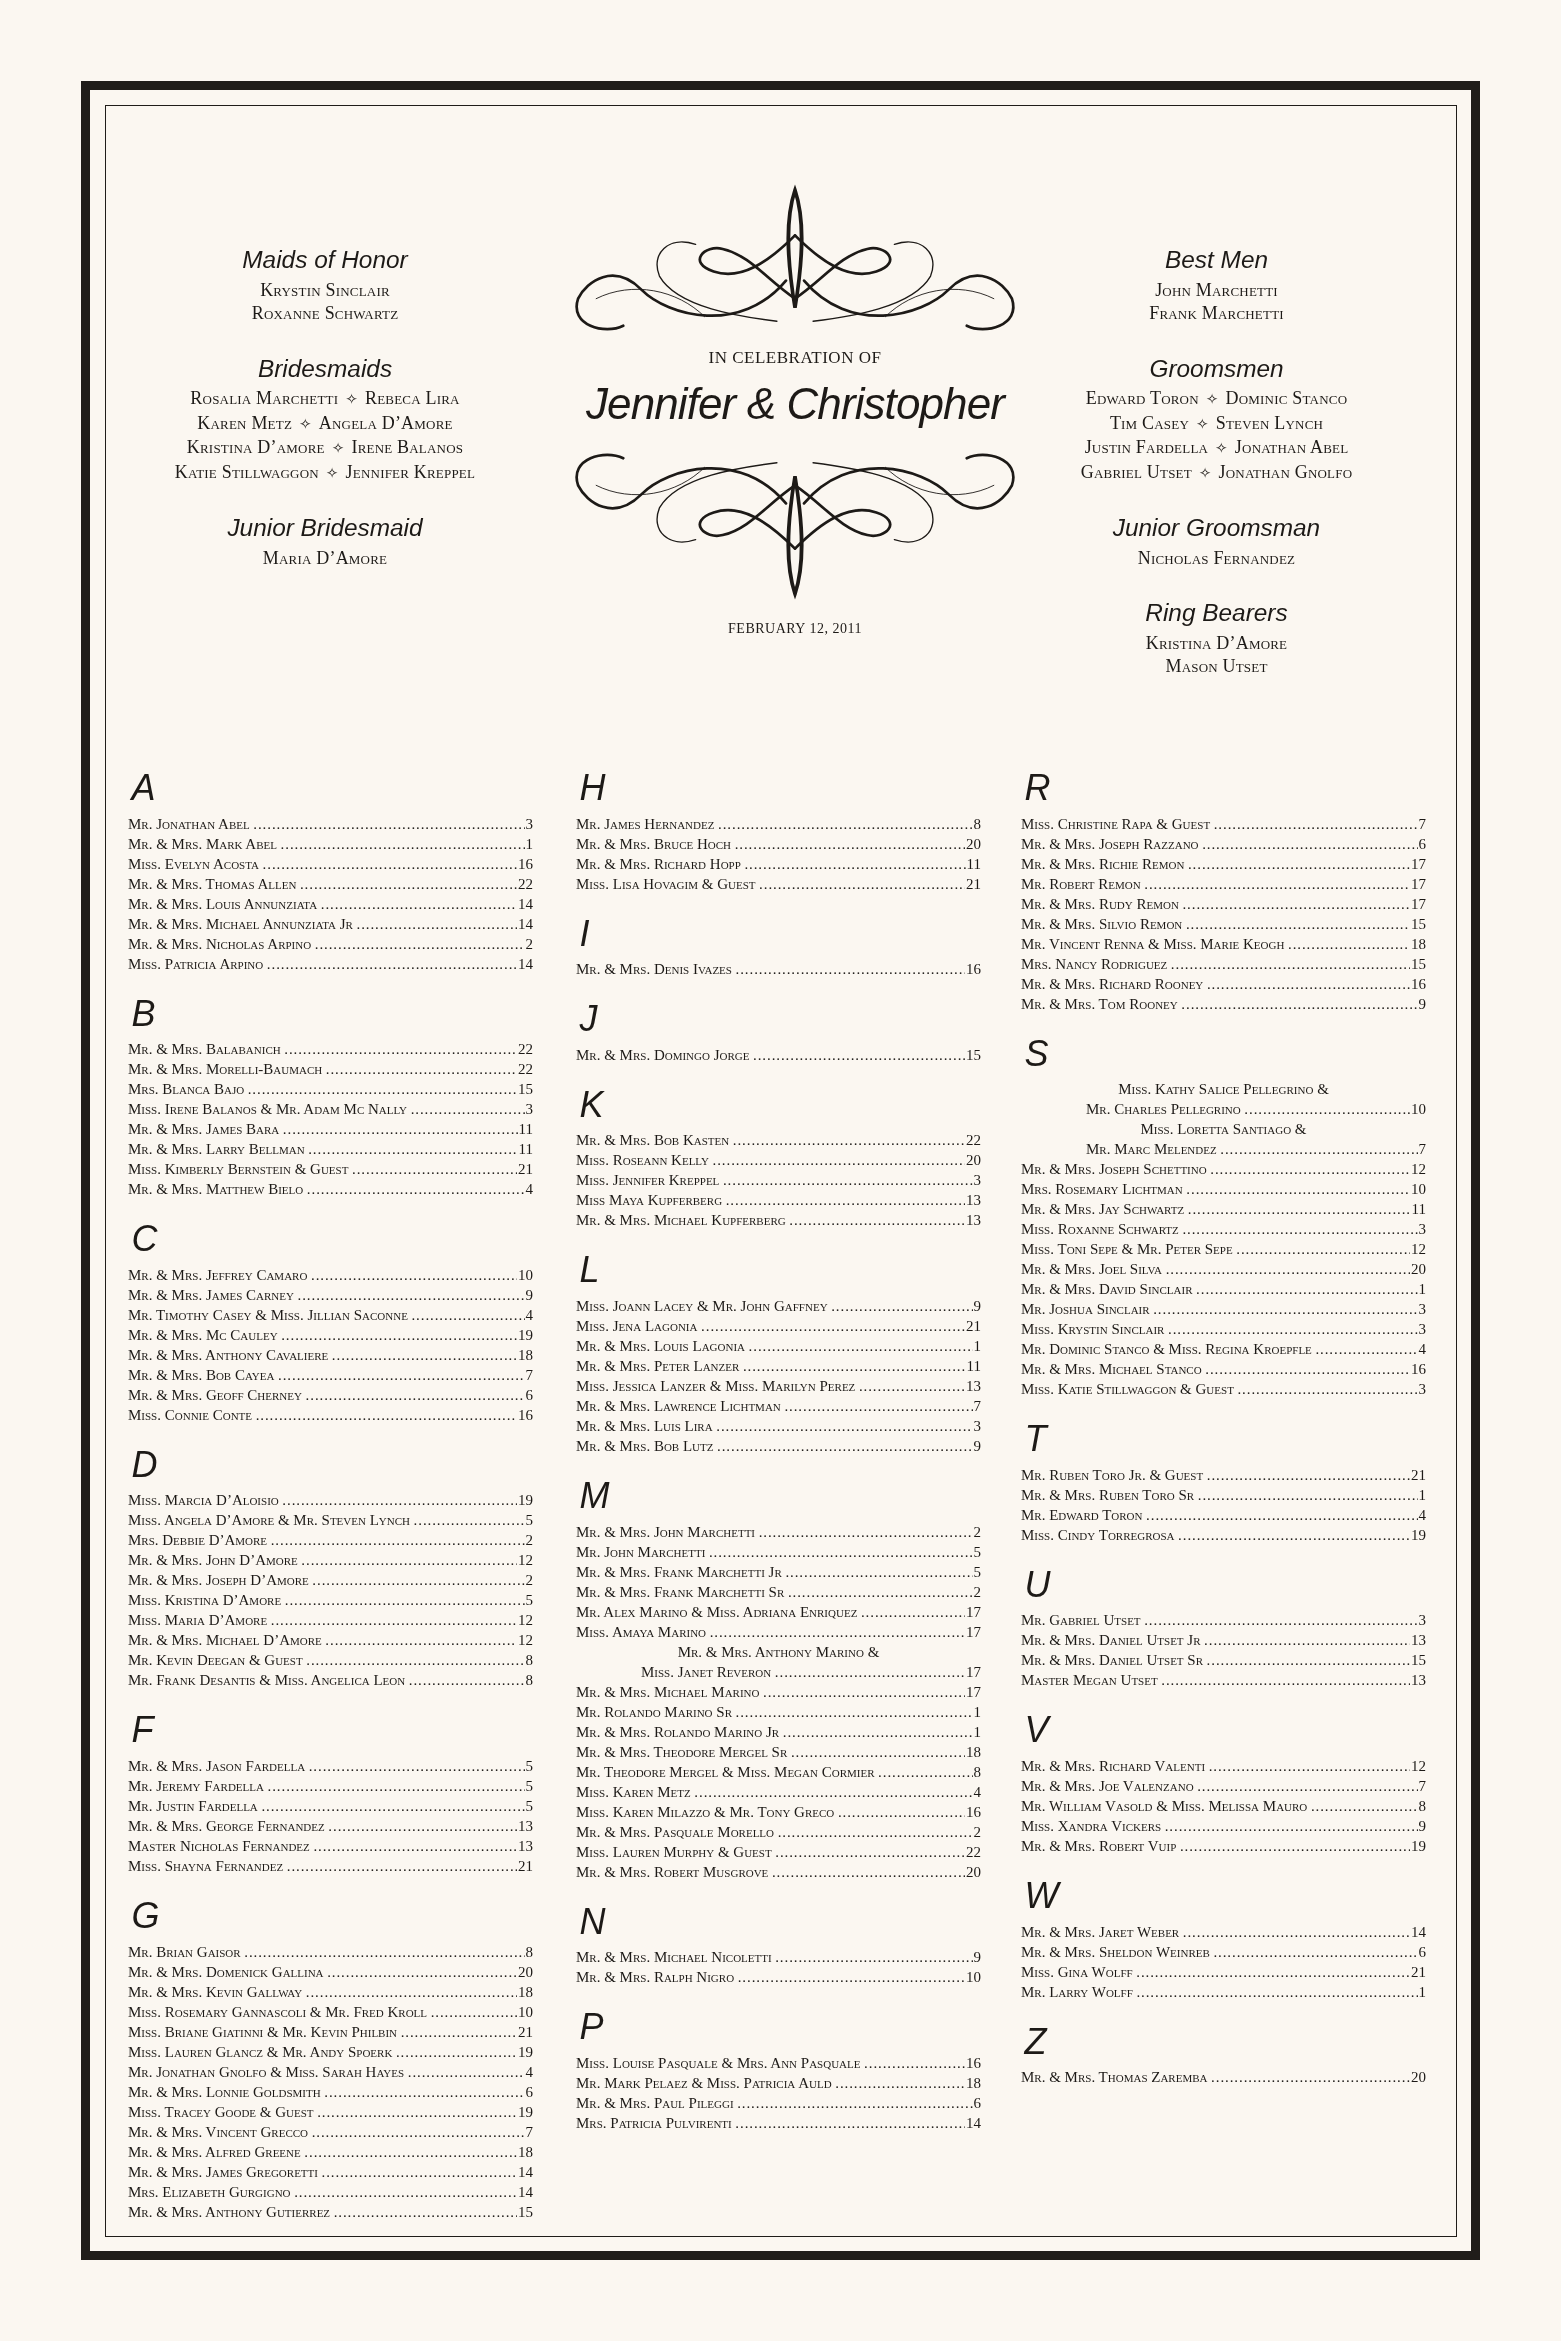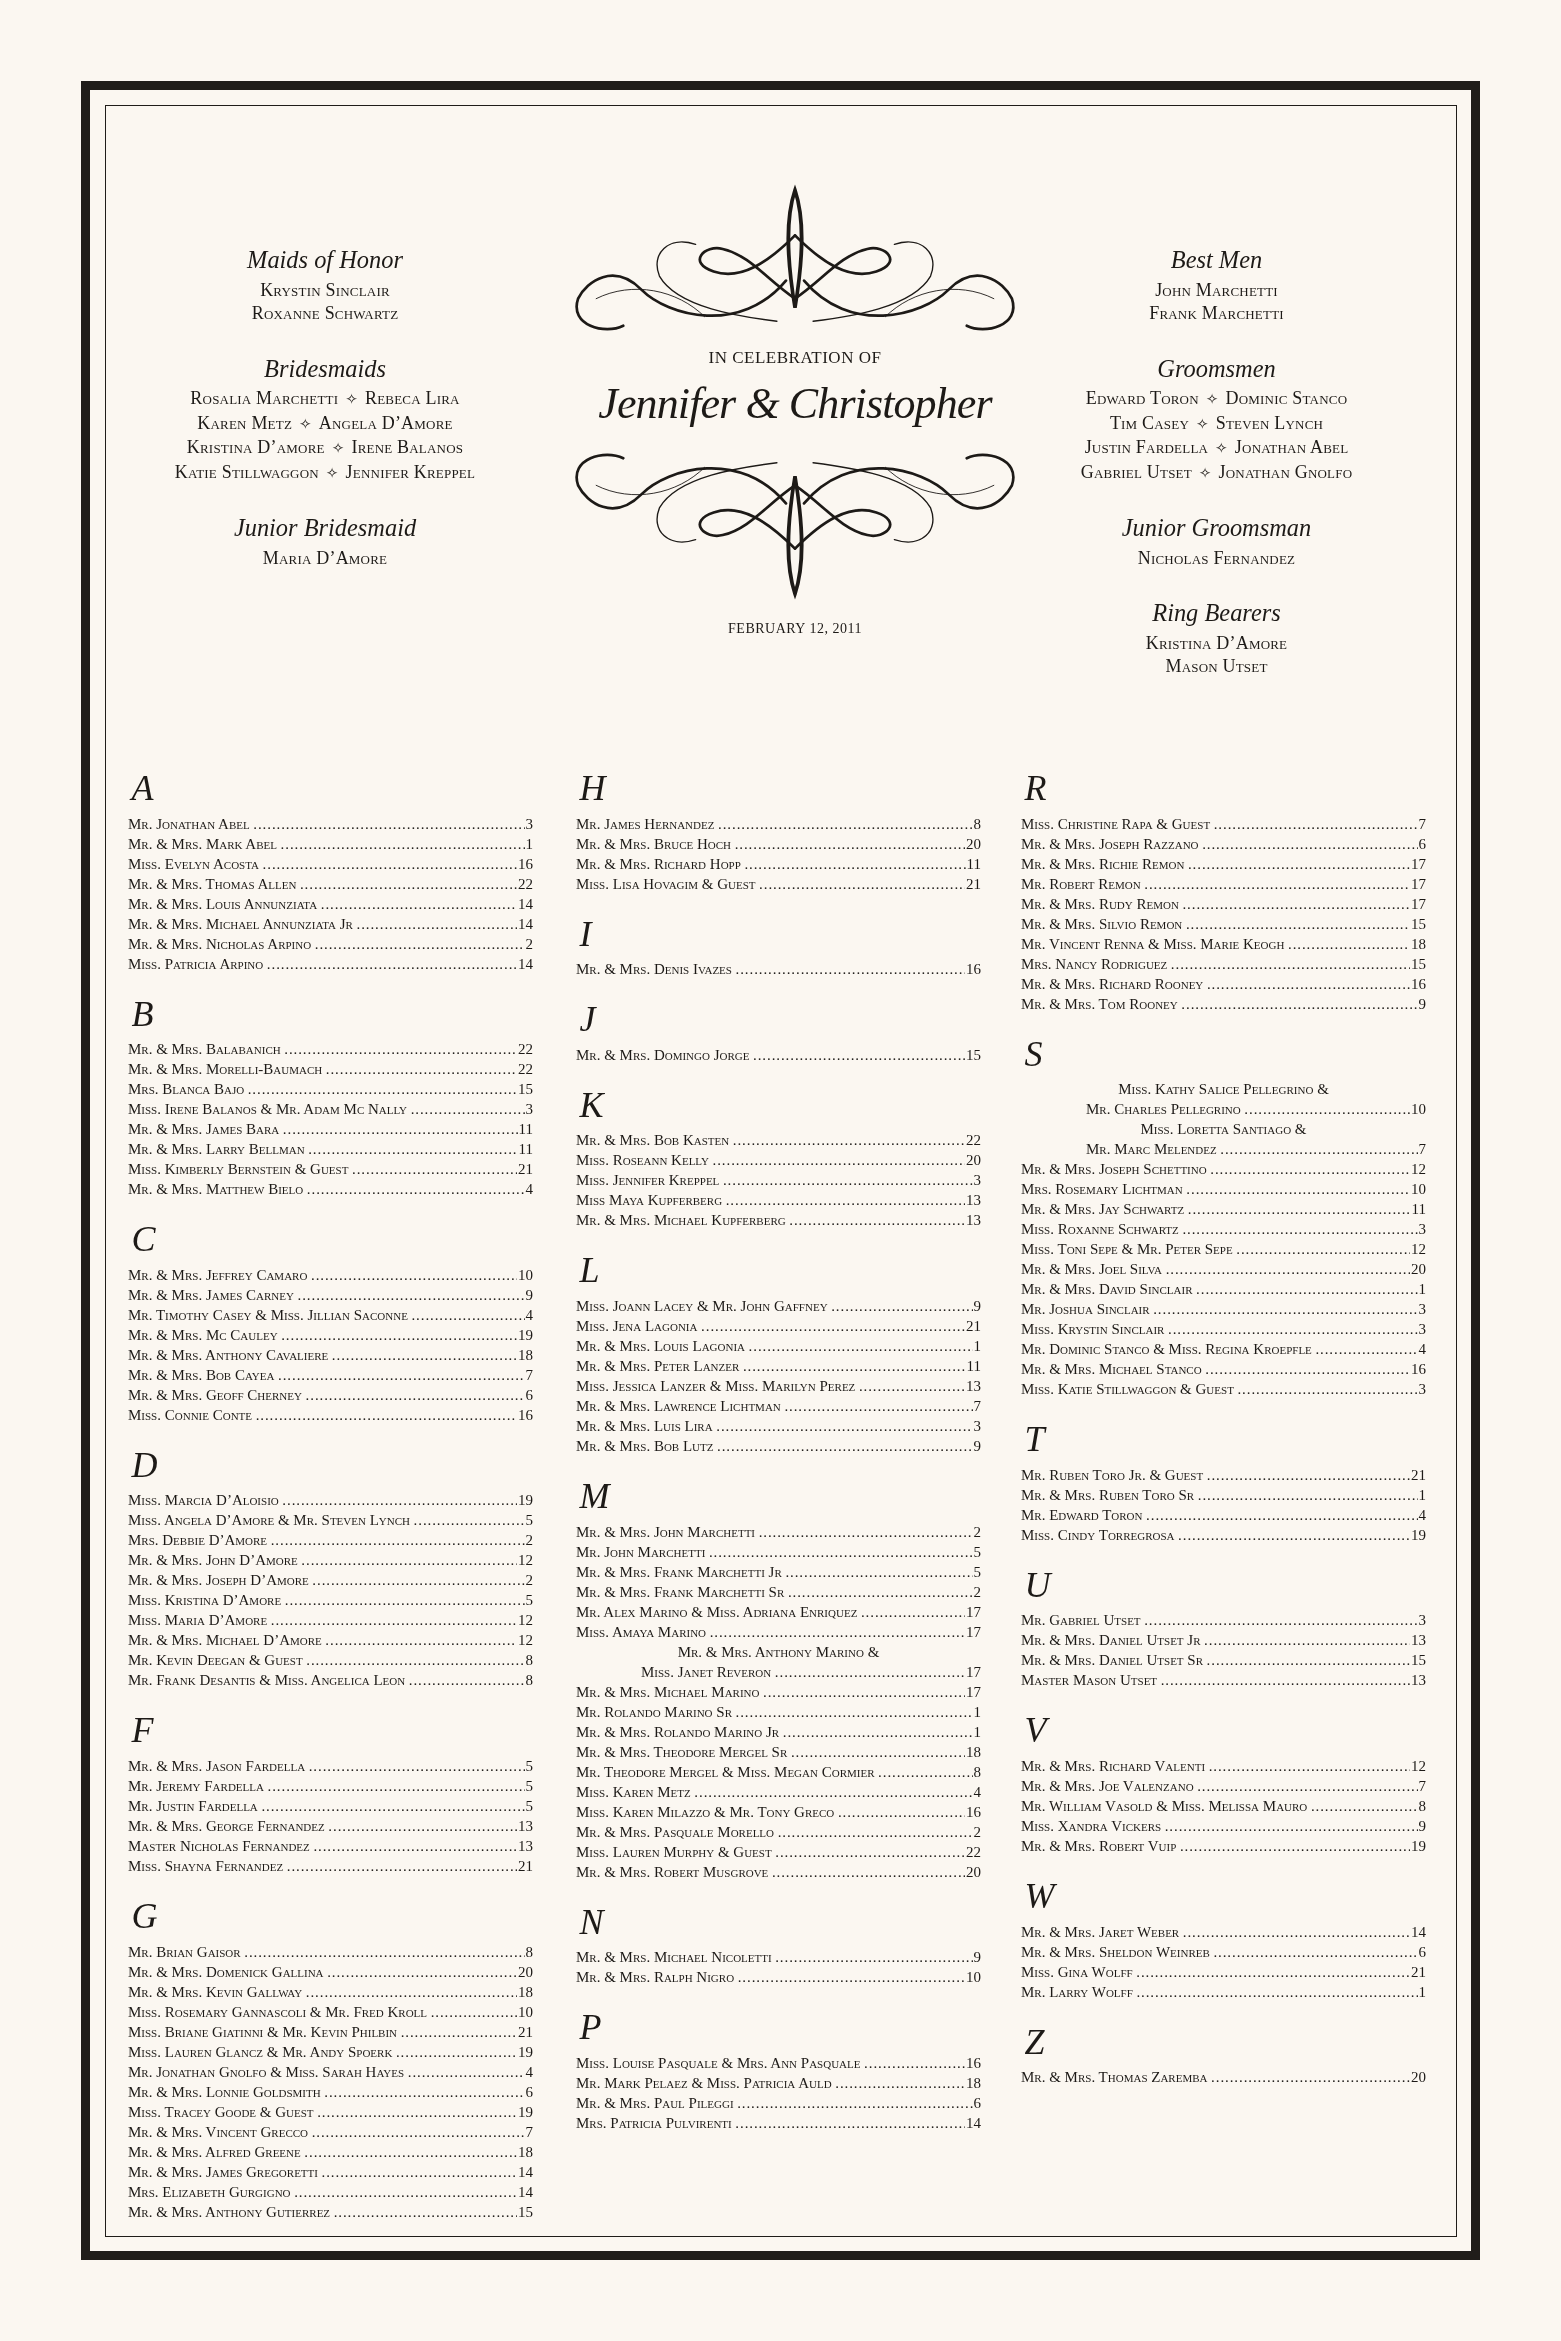--- a/index.html
+++ b/index.html
@@ -9,21 +9,21 @@
   }
   .frame-outer {
     position:absolute; left:81px; top:81px; width:1381px; height:2161px;
     border:9px solid #201d1a; box-sizing:content-box;
   }
   .frame-inner {
     position:absolute; left:14.5px; top:14.5px; right:14.5px; bottom:14.5px;
     border:1.8px solid #201d1a;
   }
   .script {
-    font-family: Liberation Serif, serif; font-style:italic;
+    font-family: Liberation Sans, sans-serif; font-style:italic;
   }
   .party-col {
     position:absolute; top:244px; text-align:center;
   }
   .party-col.left { left:126px; width:398px; }
   .party-col.right { left:1022px; width:389px; }
   .role { margin-bottom:27px; }
   .role-title { font-size:24.4px; font-style:italic; line-height:31px; margin-bottom:3.6px; }
   .role-name { font-size:18px; font-variant:small-caps; line-height:23.5px; letter-spacing:0.2px; }
   .sep { display:inline-block; margin:0 7.2px; font-size:14.5px; }
@@ -864,21 +864,21 @@
           <span class="name">Mr. &amp; Mrs. Daniel Utset Jr</span>
           <span class="dots"></span>
           <span class="table">13</span>
         </div>
         <div class="entry">
           <span class="name">Mr. &amp; Mrs. Daniel Utset Sr</span>
           <span class="dots"></span>
           <span class="table">15</span>
         </div>
         <div class="entry">
-          <span class="name">Master Mason Utset</span>
+          <span class="name">Master Megan Utset</span>
           <span class="dots"></span>
           <span class="table">13</span>
         </div>
       </div>
     </div>
     <div class="letter-group">
       <div class="letter script">V</div>
       <div class="entries">
         <div class="entry">
           <span class="name">Mr. &amp; Mrs. Richard Valenti</span>

